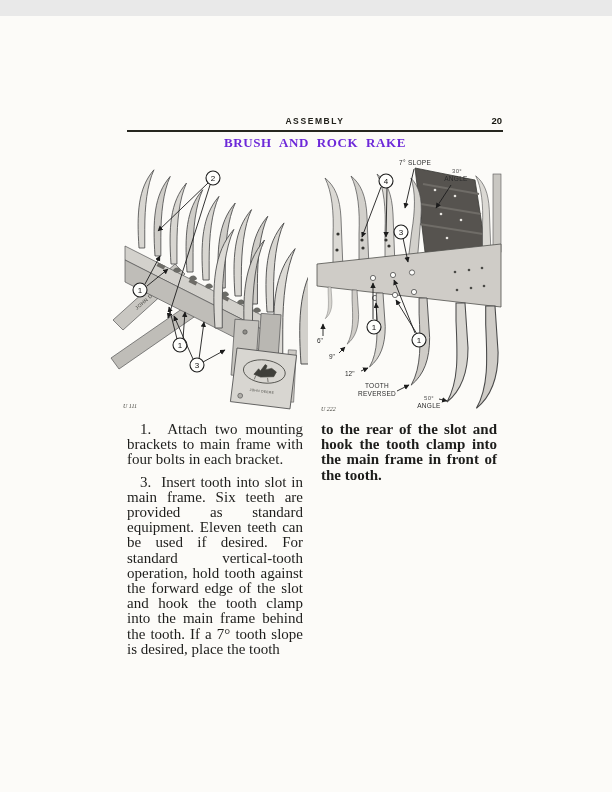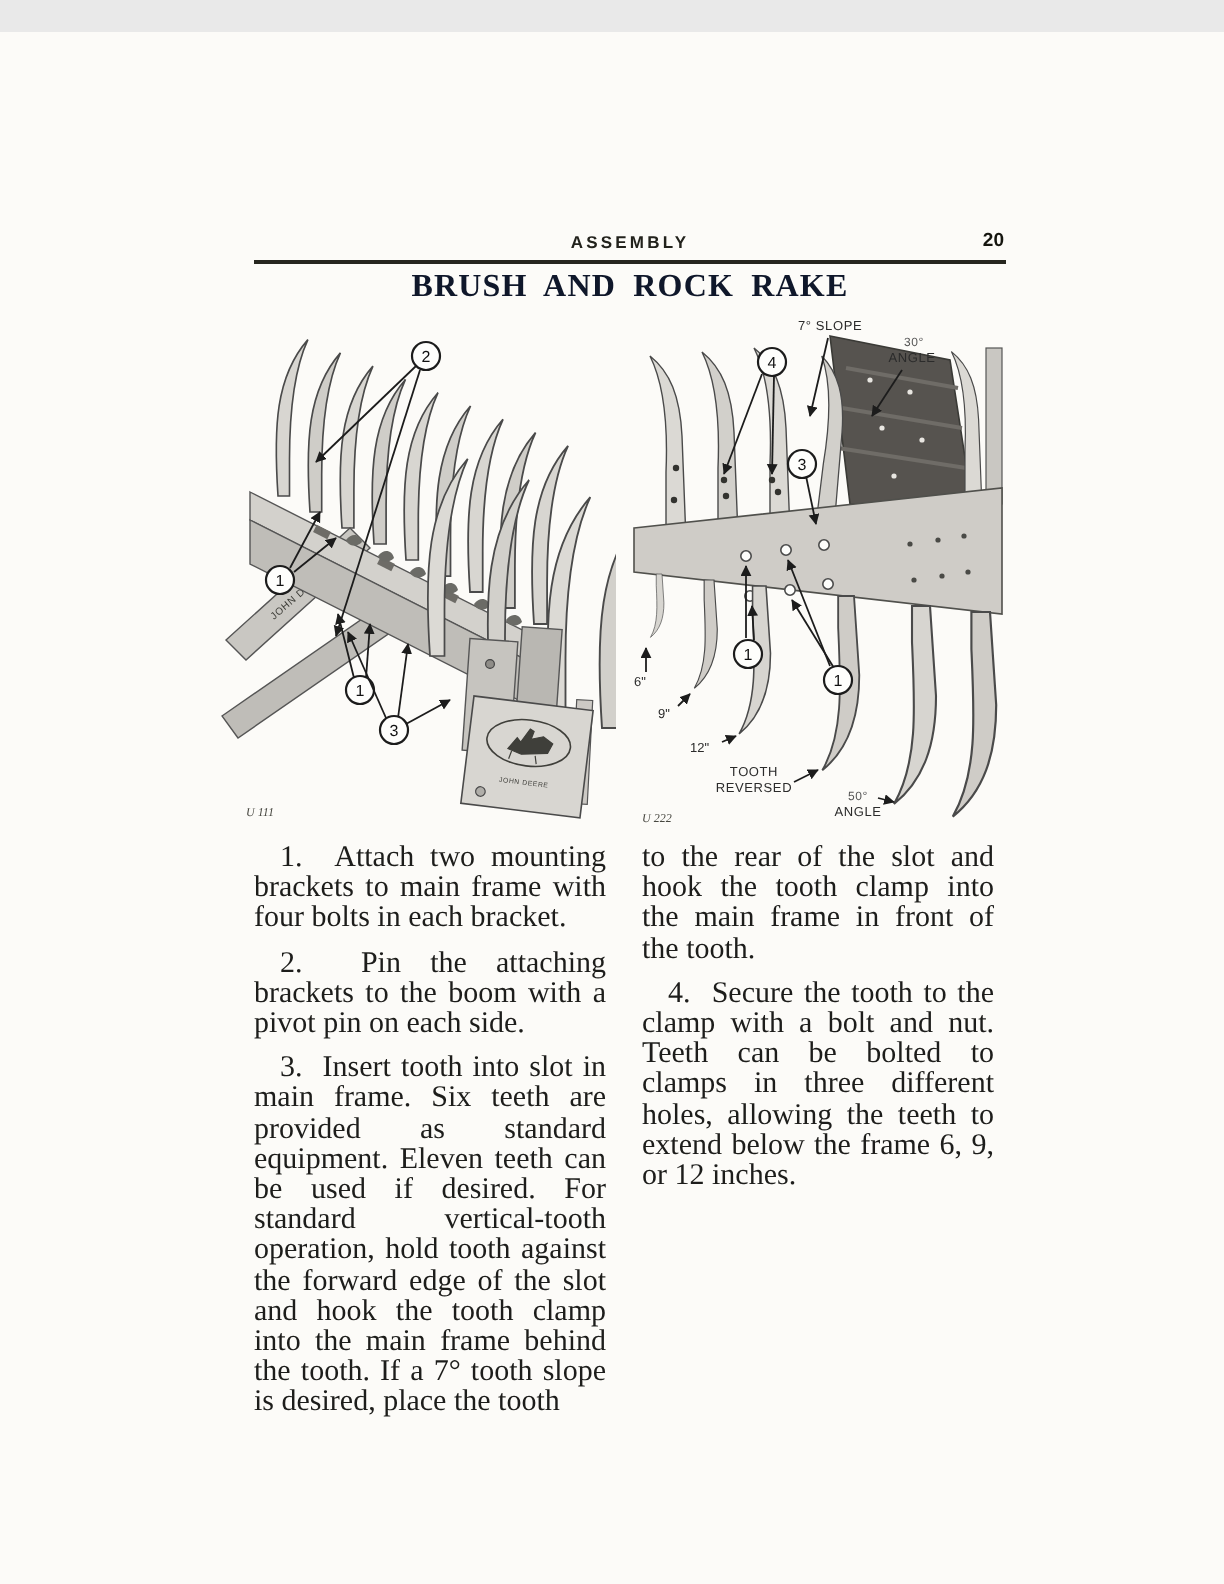--- a/index.html
+++ b/index.html
@@ -15,33 +15,33 @@
   }
   .runhead .sec{
     position:absolute;left:0;right:0;text-align:center;top:2px;
     font-size:8.5px;font-weight:bold;letter-spacing:1.6px;color:#22221c;
   }
   .runhead .pn{
     position:absolute;right:1px;top:1px;font-size:9.5px;font-weight:bold;color:#15150f;
   }
   .sect-title{
     position:absolute;left:127px;top:119px;width:376px;text-align:center;
-    font-size:16px;font-weight:bold;letter-spacing:.6px;word-spacing:4px;color:#0f172a;
+    font-size:13px;font-weight:bold;letter-spacing:.6px;word-spacing:4px;color:#6d28d9;
   }
   .fig{position:absolute;}
   .fig-left{left:110px;top:136px;width:198px;height:262px;}
   .fig-right{left:315px;top:136px;width:190px;height:262px;}
   .col{
     position:absolute;top:406px;width:176px;
     font-size:15px;line-height:15.2px;text-align:justify;color:#1d1d1b;
   }
   .col-left{left:127px;}
   .col-right{left:321px;}
   .col p{margin:0 0 7px 0;text-indent:13px;}
-  .col p.noindent{text-indent:0;}
+  .col p.noindent{text-indent:0;font-weight:bold;}
   svg text{font-family:"Liberation Sans", sans-serif;}
   svg .figlabel{font-size:6.5px;letter-spacing:.3px;fill:#2b2b2b;}
   svg .figlabel-dim{font-size:6.5px;fill:#2b2b2b;}
   svg .figlabel-gray{font-size:6px;fill:#555;letter-spacing:.3px;}
   svg .callout-num{font-size:8px;fill:#111;}
   svg .capt{font-family:"Liberation Serif", serif;font-style:italic;font-size:6px;fill:#474740;}
   svg .leader{stroke:#1c1c1c;stroke-width:.9;fill:none;}
   svg .co{fill:#fefefc;stroke:#1c1c1c;stroke-width:1.1;}
 </style>
 </head>
@@ -267,22 +267,20 @@
         <text class="figlabel" x="114" y="256" text-anchor="middle">ANGLE</text>
         <line class="leader" x1="124" y1="247" x2="132" y2="249" marker-end="url(#ah)"></line>
       </g>
 
       <text class="capt" x="6" y="259">U 222</text>
     </svg>
   </div>
 
   <div class="col col-left">
     <p>1.&nbsp;&nbsp;Attach two mounting brackets to main frame with four bolts in each bracket.</p>
-    <p>2.&nbsp;&nbsp;Pin the attaching brackets to the boom with a pivot pin on each side.</p>
     <p>3.&nbsp;&nbsp;Insert tooth into slot in main frame. Six teeth are provided as standard equipment. Eleven teeth can be used if desired. For standard vertical-tooth operation, hold tooth against the forward edge of the slot and hook the tooth clamp into the main frame behind the tooth. If a 7° tooth slope is desired, place the tooth</p>
   </div>
 
   <div class="col col-right">
     <p class="noindent">to the rear of the slot and hook the tooth clamp into the main frame in front of the tooth.</p>
-    <p>4.&nbsp;&nbsp;Secure the tooth to the clamp with a bolt and nut. Teeth can be bolted to clamps in three different holes, allowing the teeth to extend below the frame 6, 9, or 12 inches.</p>
   </div>
 
 </div>
 
 </body></html>

